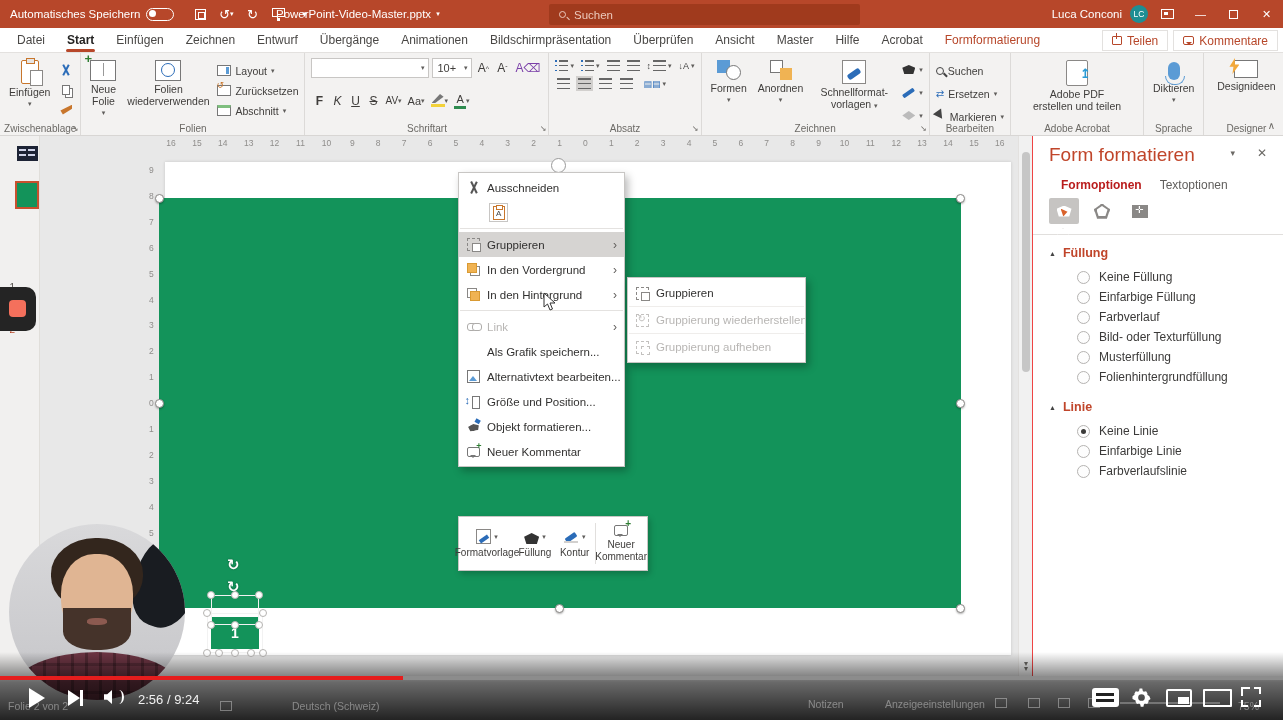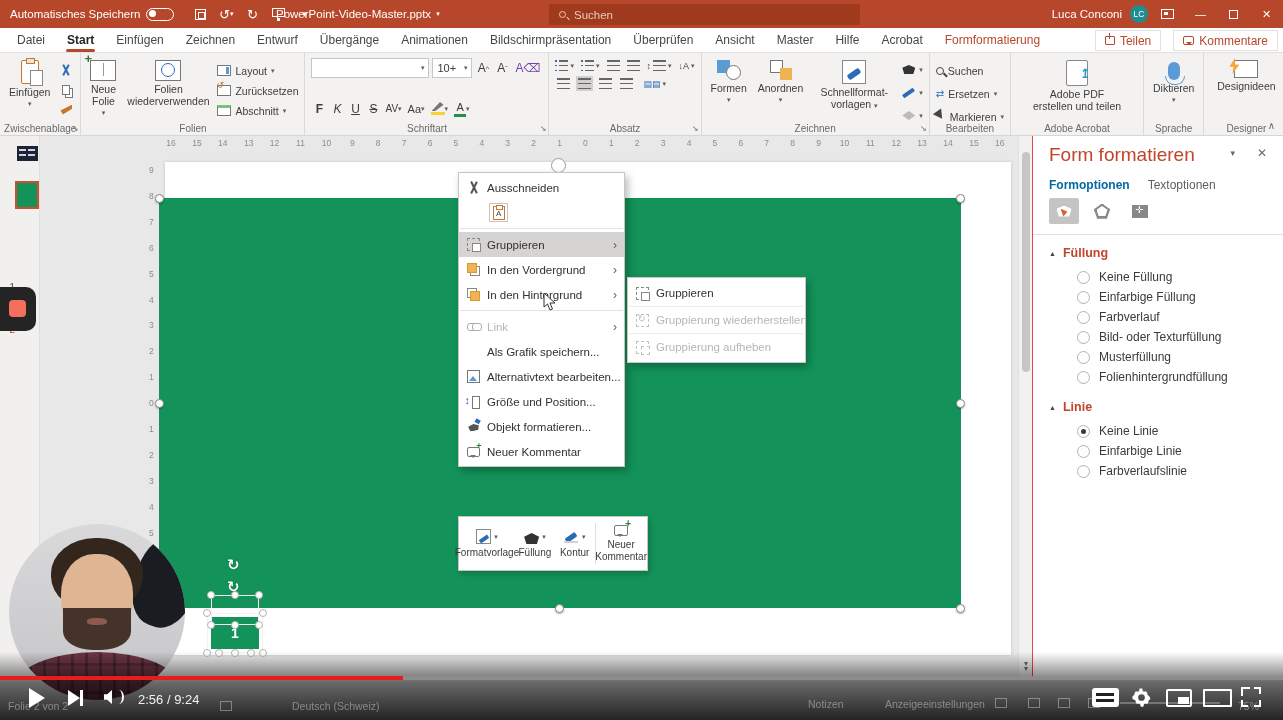--- a/index.html
+++ b/index.html
@@ -31,21 +31,21 @@
   .restore-glyph { width:9px; height:9px; border:1.2px solid #fff; position:relative; }
   .ribbonui-glyph { width:13px; height:10px; border:1.2px solid #fff; position:relative; }
   .ribbonui-glyph::after{content:"";position:absolute;left:2px;top:2px;width:4px;height:3px;background:#fff;}
   
   .tabsrow { position:absolute; left:0; top:28px; width:100%; height:25px; background:#fff; border-bottom:1px solid #e3e1df; display:flex; align-items:center; }
   #tabs { display:flex; align-items:flex-end; padding-left:6px; height:100%; }
   .tab { padding:0 11px; font-size:12px; color:#494745; height:100%; display:flex; align-items:center; position:relative; white-space:nowrap; }
   .tab.active { color:#252423; font-weight:bold; }
   .tab.active::after { content:""; position:absolute; left:10px; right:10px; bottom:0; height:3px; background:#b7472a; border-radius:2px; }
   .tab.accent { color:#b7472a; }
-  .tab-actions { position:absolute; right:5px; top:2px; display:flex; gap:12px; }
+  .tab-actions { position:absolute; right:5px; top:2px; display:flex; gap:5px; }
   .tab-action { display:flex; align-items:center; gap:5px; font-size:12px; color:#b7472a; border:1px solid #e3e1df; background:#fff; height:21px; padding:0 9px; }
   .share-glyph { width:10px; height:9px; border:1.2px solid #b7472a; position:relative; border-radius:1px;}
   .share-glyph::after{content:"";position:absolute;left:3px;top:-4px;width:1.5px;height:6px;background:#b7472a;}
   .comment-glyph { width:11px; height:9px; border:1.2px solid #b7472a; border-radius:2px; position:relative; }
   .comment-glyph::after{content:"";position:absolute;left:2px;bottom:-4px;border:3px solid transparent;border-top-color:#b7472a;}
   
   .ribbon { position:absolute; left:0; top:53px; width:100%; height:83px; background:#f3f2f1; border-bottom:1px solid #d8d6d4; display:flex; }
   .rgroup { position:relative; border-right:1px solid #dcdad8; padding:5px 6px 16px 6px; display:flex; gap:5px; align-items:flex-start; height:100%; }
   .glabel { position:absolute; bottom:1px; left:0; right:0; text-align:center; font-size:10px; color:#6b6965; white-space:nowrap; }
   .launcher { position:absolute; right:2px; bottom:2px; font-size:8px; color:#6b6965; }
@@ -127,21 +127,21 @@
   
   .vscroll { position:absolute; left:1018px; top:136px; width:14px; height:541px; background:#f1f1f1; border-left:1px solid #e3e1df; }
   .vscroll .thumb { position:absolute; left:3px; top:16px; width:8px; height:220px; background:#c6c6c6; border-radius:4px; }
   .vscroll .dbl { position:absolute; left:2px; bottom:6px; font-size:8px; color:#6b6965; line-height:5px; text-align:center; width:10px;}
   
   .pane { position:absolute; left:1032px; top:136px; width:251px; height:541px; background:#fff; border-left:1px solid #ef4444; font-size:12px; color:#3b3a39; }
   .pane-title { position:absolute; left:16px; top:8px; font-size:19px; color:#c0452a; }
   .pane-caret { position:absolute; right:48px; top:12px; color:#6b6965; font-size:9px; }
   .pane-close { position:absolute; right:16px; top:10px; color:#6b6965; font-size:12px; }
   .pane-tabs { position:absolute; left:16px; top:42px; display:flex; gap:18px; font-size:12px; }
-  .pane-tab.active { font-weight:bold; color:#0369a1; }
+  .pane-tab.active { font-weight:bold; color:#b91c1c;margin-left:12px; }
   .pane-tab { color:#605e5c; }
   .pane-icons { position:absolute; left:16px; top:62px; display:flex; gap:8px; }
   .picon { width:30px; height:26px; display:flex; align-items:center; justify-content:center; border-radius:2px; }
   .picon.sel { background:#c6c4c2; }
   .bucket2 { width:15px; height:11px; background:#fff; clip-path:polygon(15% 100%,0 30%,50% 0,100% 30%,85% 100%); position:relative; }
   .bucket2::after{content:"";position:absolute;left:4px;top:3px;width:7px;height:8px;background:#d9622b;clip-path:polygon(0 0,100% 40%,40% 100%);}
   .penta { width:16px; height:15px; border:1.4px solid #8a8886; clip-path:polygon(50% 0,100% 38%,81% 100%,19% 100%,0 38%); background:#8a8886; position:relative; }
   .penta::after { content:""; position:absolute; inset:1.5px; background:#fff; clip-path:polygon(50% 0,100% 38%,81% 100%,19% 100%,0 38%); }
   .sizeicon { width:16px; height:13px; background:#8a8886; position:relative; }
   .sizeicon::after { content:"✛"; position:absolute; left:3px; top:-1px; color:#fff; font-size:10px; }
@@ -371,21 +371,21 @@
             <span>Zurücksetzen</span>
           </span>
         <span class="smallrow">
             <span class="mini section"></span>
             <span>Abschnitt</span>
             <span class="chev">▾</span>
           </span>
       </div>
       <span class="glabel">Folien</span>
     </div>
-    <div class="rgroup" style="flex-direction:column; gap:22px; align-items:flex-start;">
+    <div class="rgroup" style="flex-direction:column; gap:14px; align-items:flex-start;">
       <div style="display:flex; gap:3px; align-items:center;">
         <span class="combo" style="width:118px">
             <span></span>
             <span class="chev">▾</span>
           </span>
         <span class="combo" style="width:40px">
             <span>10+</span>
             <span class="chev">▾</span>
           </span>
         <span class="fbtn">

